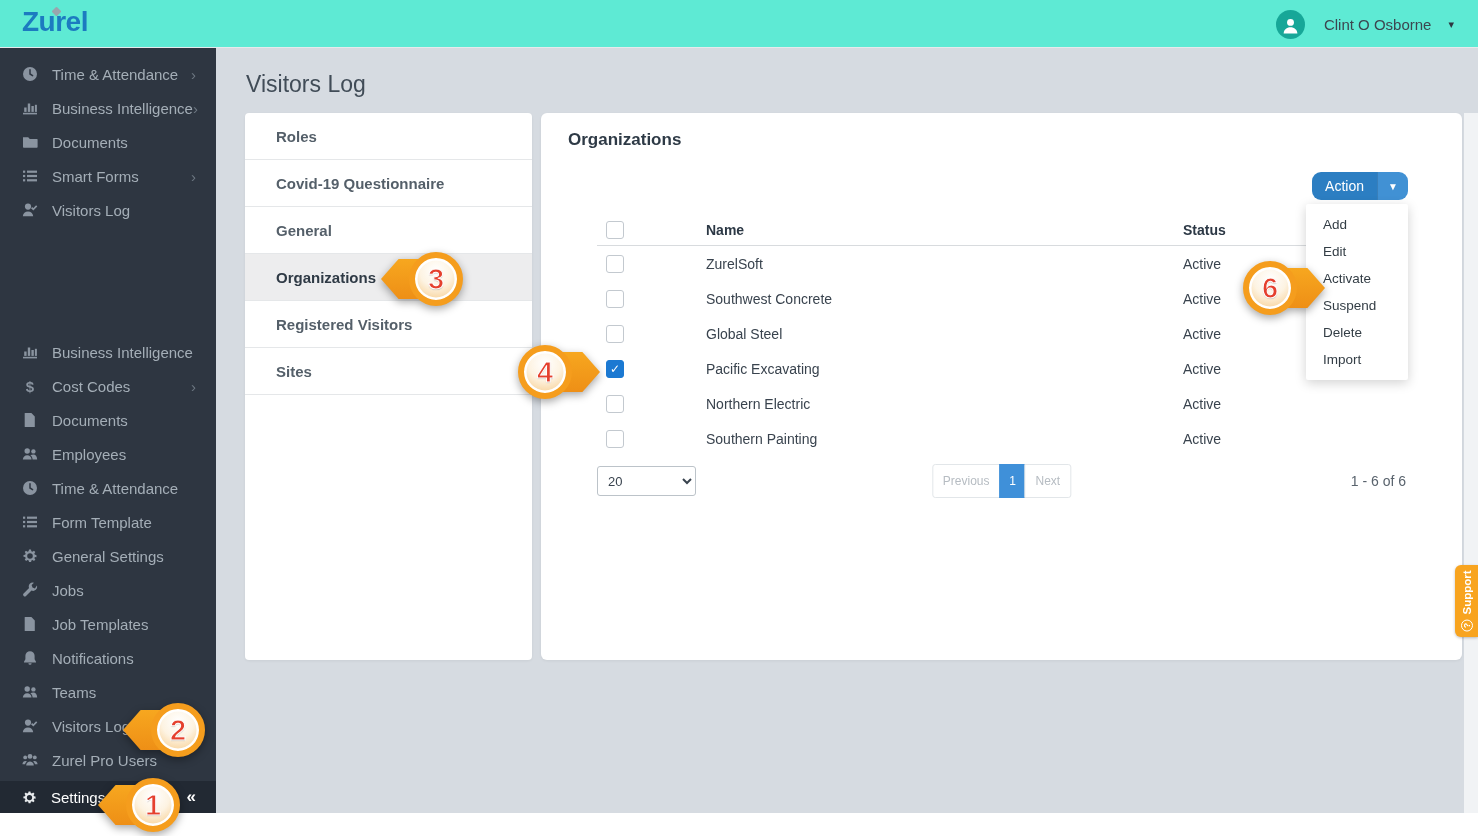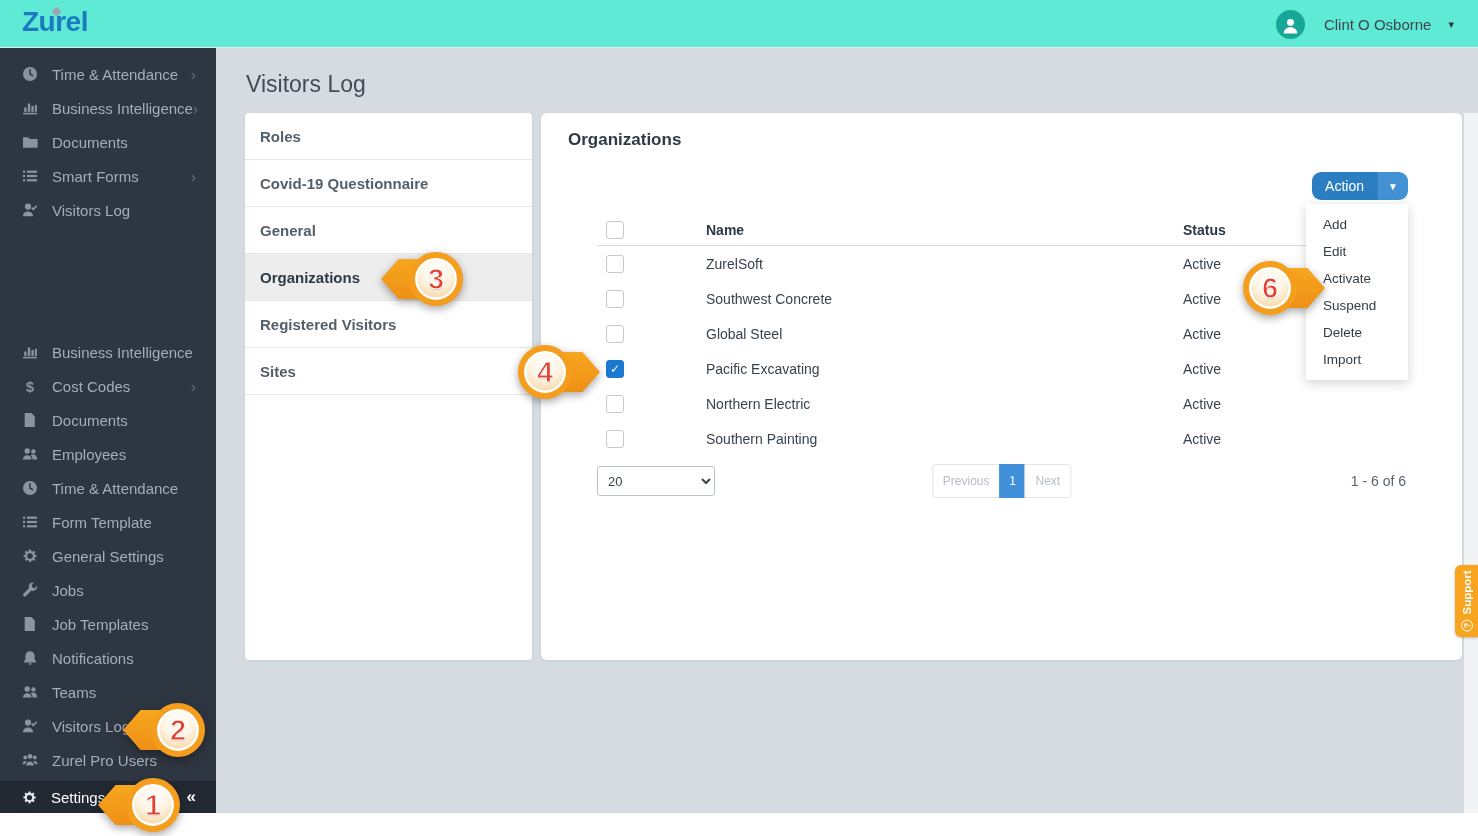--- a/index.html
+++ b/index.html
@@ -37,21 +37,21 @@
   .settings-bar .collapse{color:#ffffff;font-size:17px;font-weight:bold;}
 
   
   .content-bg{position:absolute;left:216px;top:48px;width:1262px;height:765px;background:#d6dbe1;}
   .page-title{position:absolute;left:246px;top:71px;font-size:23px;color:#414c57;}
   .scroll-strip{position:absolute;left:1464px;top:113px;width:14px;height:700px;background:#f1f3f5;}
 
   
   .settings-panel{position:absolute;left:245px;top:113px;width:287px;height:547px;background:#fff;
     border-radius:4px;box-shadow:0 1px 3px rgba(0,0,0,.06);overflow:hidden;}
-  .set-item{height:47px;display:flex;align-items:center;padding-left:15px;font-size:15px;
+  .set-item{height:47px;display:flex;align-items:center;padding-left:31px;font-size:15px;
     font-weight:600;color:#545f69;border-bottom:1px solid #e5e7e9;cursor:pointer;}
   .set-item.active{background:#ededee;color:#2f3a45;font-weight:700;}
 
   
   .org-card{position:absolute;left:541px;top:113px;width:921px;height:547px;background:#fff;
     border-radius:6px;box-shadow:0 1px 3px rgba(0,0,0,.06);}
   .org-title{position:absolute;left:27px;top:17px;font-size:17px;font-weight:700;color:#2e3a46;}
   .search-input{position:absolute;left:56px;top:59px;width:200px;height:28px;border:1px solid #cfd4d9;
     border-radius:3px;padding:0 10px;font-size:13.5px;color:#3a4550;outline:none;
     font-family:"Liberation Sans","DejaVu Sans",sans-serif;}
@@ -74,21 +74,21 @@
   .col-check{width:109px;display:flex;align-items:center;padding-left:9px;}
   .col-name{flex:1 1 auto;font-size:14px;color:#39434e;}
   .col-status{width:223px;font-size:14px;color:#39434e;}
   .tbl-header .col-name,.tbl-header .col-status{font-weight:700;color:#2c3845;font-size:14px;}
   .cbx{width:18px;height:18px;border:1px solid #c3c9cf;border-radius:3px;background:#fff;
     cursor:pointer;display:flex;align-items:center;justify-content:center;}
   .cbx.checked{background:#1b79d2;border-color:#1b79d2;color:#fff;font-size:12px;font-weight:bold;}
 
   
   .pgn{position:absolute;left:56px;top:353px;width:809px;height:30px;display:flex;align-items:center;}
-  .page-size{width:118px;height:30px;border:1px solid #bcc3c9;border-radius:3px;font-size:13px;
+  .page-size{width:99px;height:30px;border:1px solid #bcc3c9;border-radius:3px;font-size:13px;
     color:#39434e;padding:0 6px;background:#fff;font-family:"Liberation Sans","DejaVu Sans",sans-serif;}
   .pager{position:absolute;left:50%;transform:translateX(-50%);display:flex;}
   .pg-btn{height:34px;display:flex;align-items:center;padding:0 10px;border:1px solid #e2e6e9;
     background:#fff;color:#b6bcc2;font-size:12px;cursor:pointer;}
   .pg-btn.prev{border-radius:3px 0 0 3px;}
   .pg-btn.next{border-radius:0 3px 3px 0;margin-left:-1px;}
   .pg-btn.active{background:#3f90d9;border-color:#3f90d9;color:#fff;width:26px;justify-content:center;
     padding:0;margin-left:-1px;}
   .pgn-range{position:absolute;right:0;font-size:14px;color:#59636d;}
 

